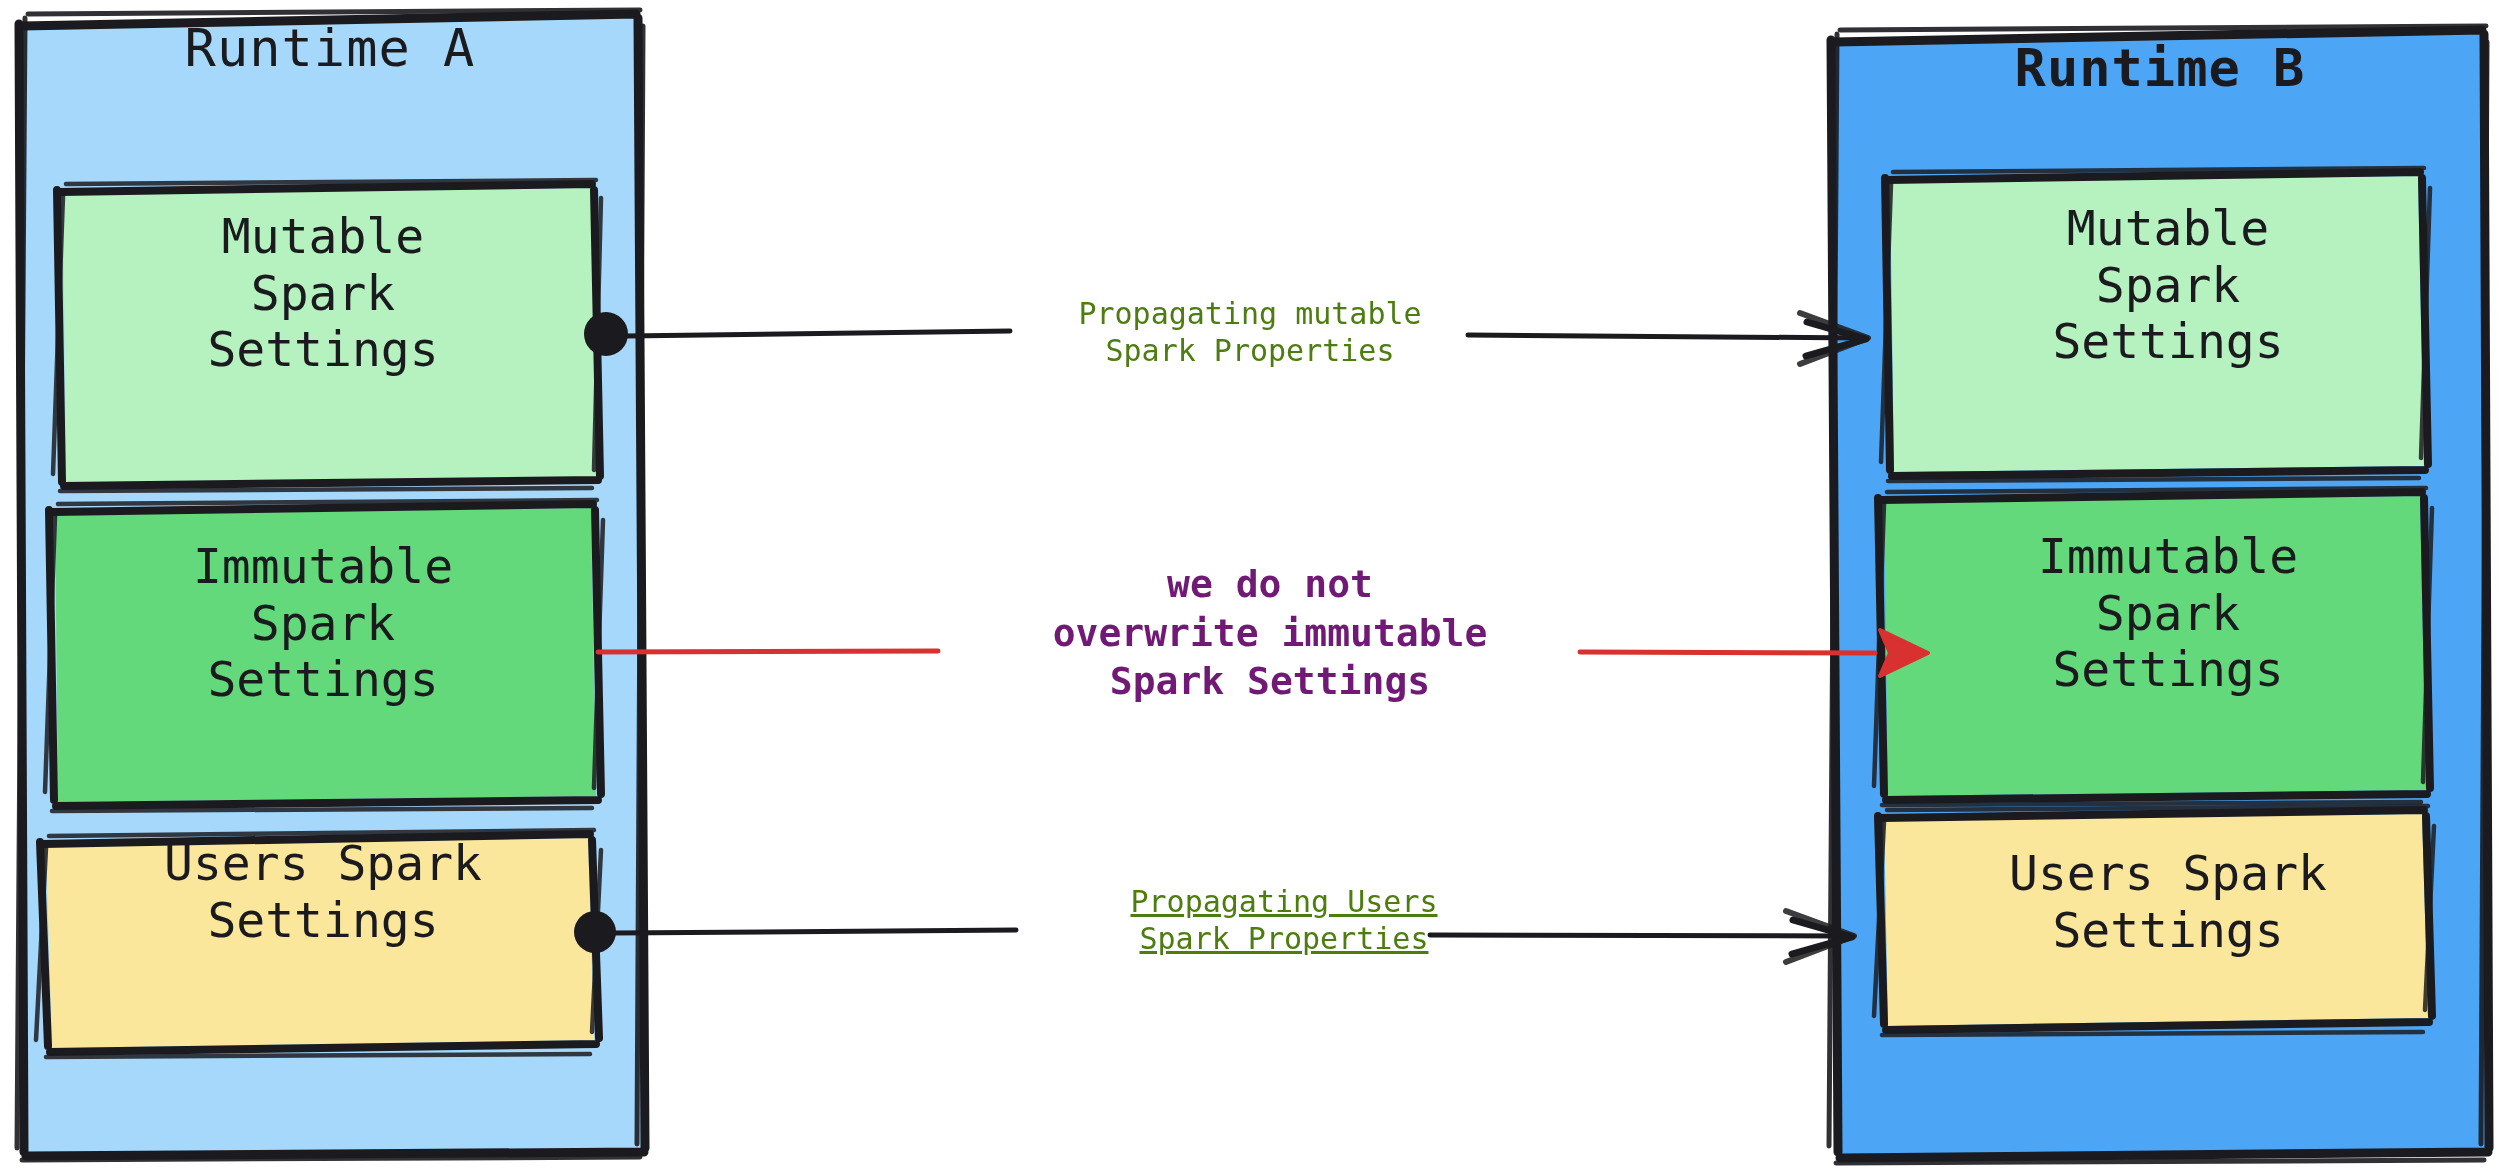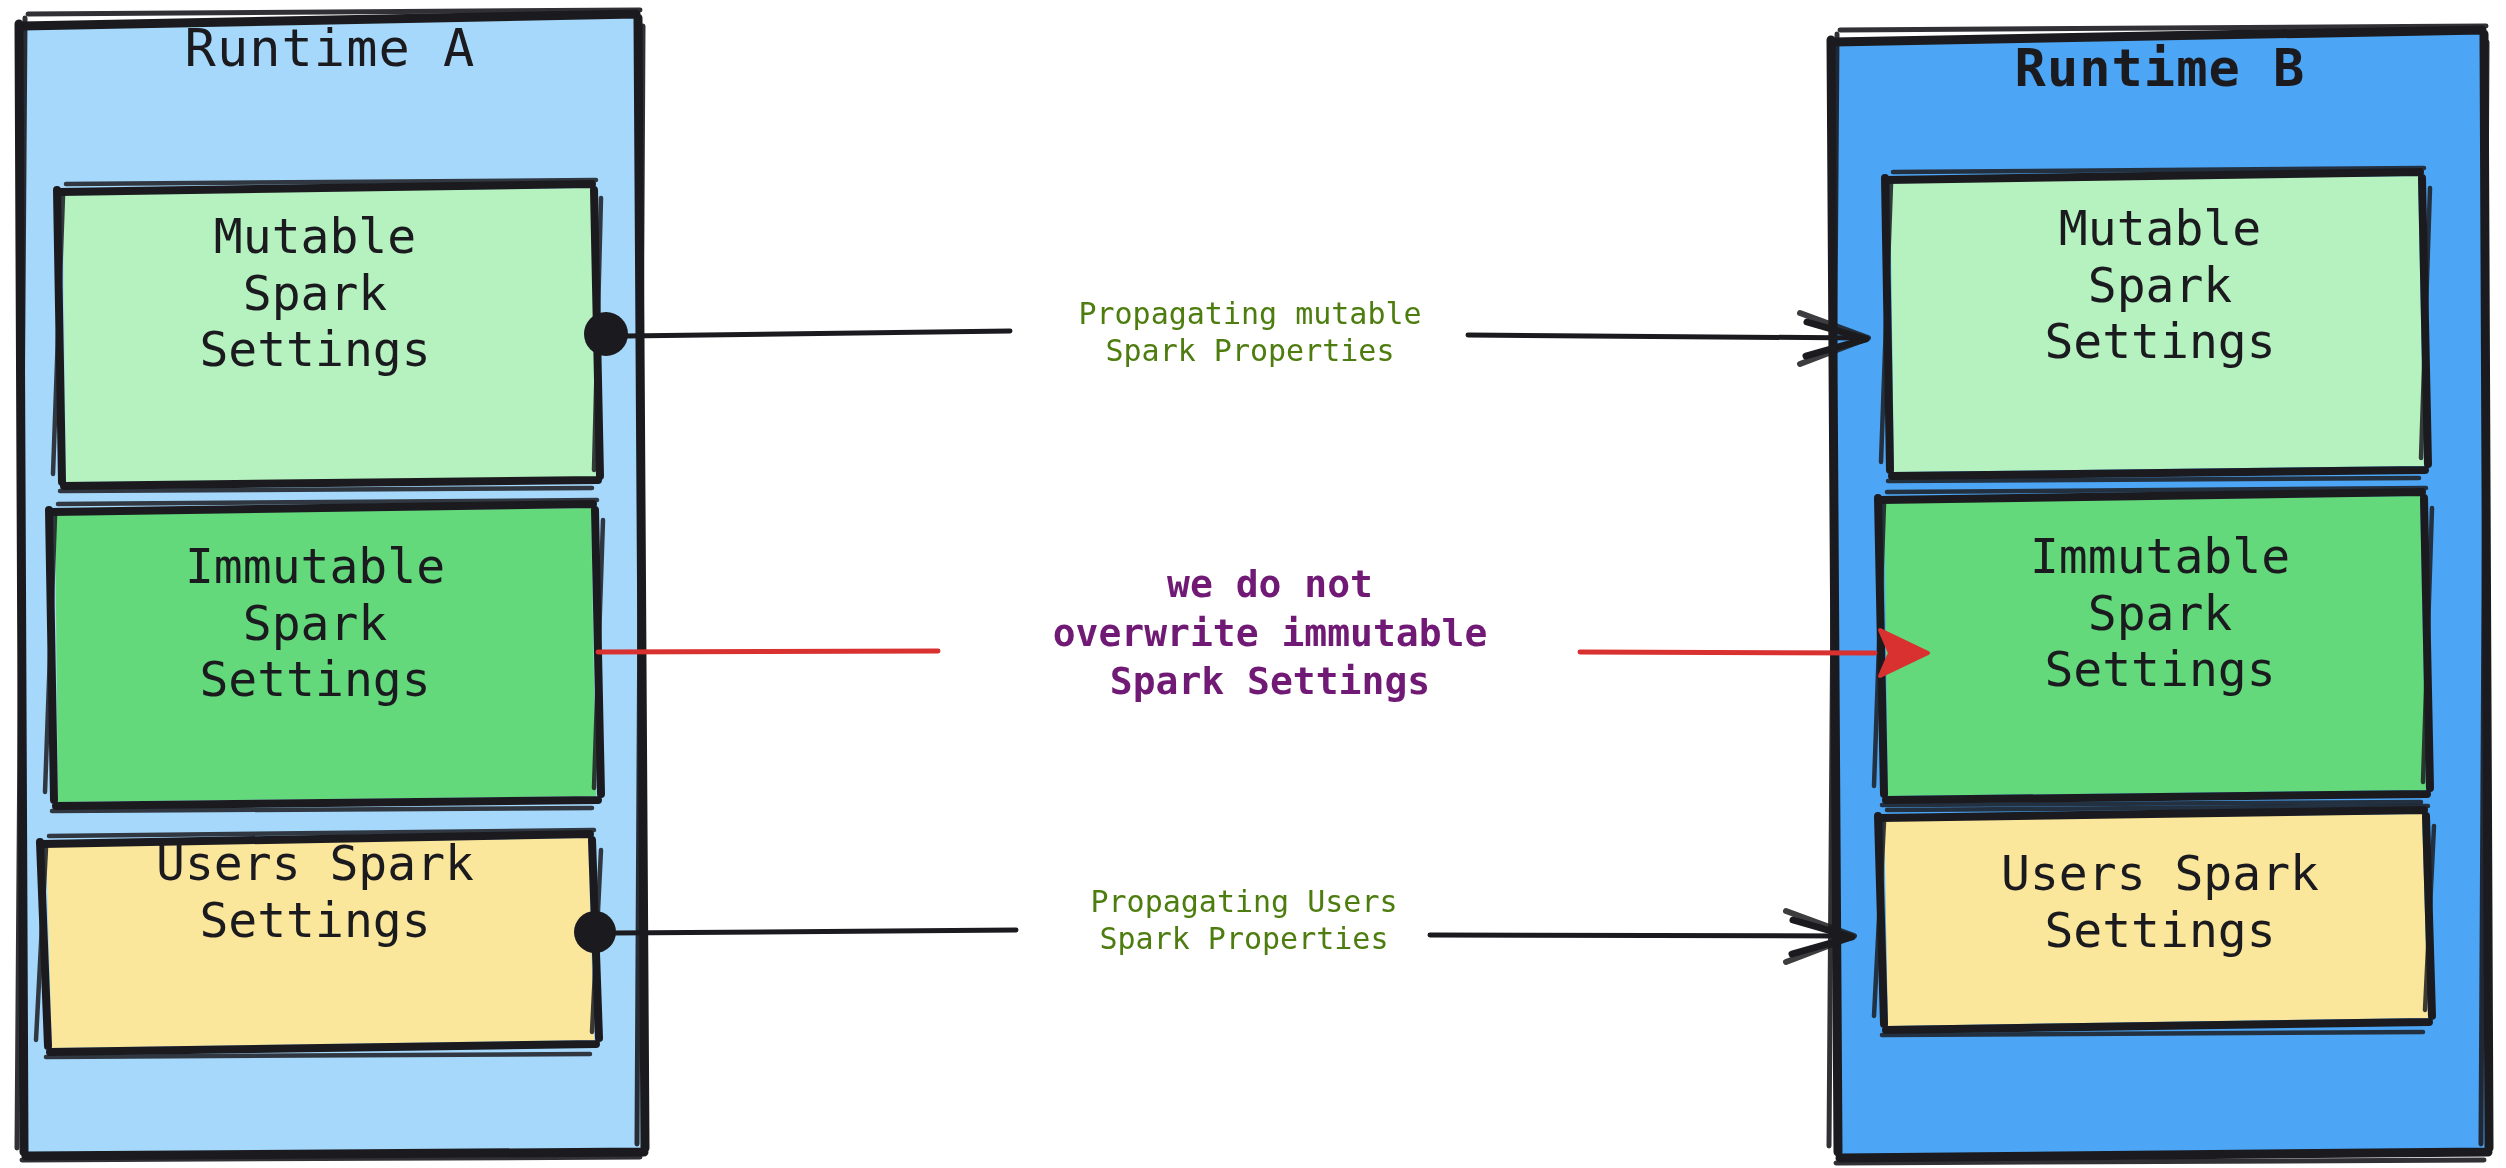--- a/index.html
+++ b/index.html
@@ -35,20 +35,21 @@
   }
 
   .runtime-title {
     font-size: 52px;
     letter-spacing: 1px;
   }
 
   .box-label {
     font-size: 48px;
     letter-spacing: 0px;
+    padding-left: 8px;
   }
 
   .edge-label {
     font-size: 30px;
     color: #4d7c0f;
     line-height: 1.22;
   }
 
   .edge-label-red {
     font-size: 38px;
@@ -64,21 +65,21 @@
   #a-mutable-label   { left: 55px;   top: 208px;  width: 520px; }
   #a-immutable-label { left: 45px;   top: 538px;  width: 540px; }
   #a-users-label     { left: 45px;   top: 835px;  width: 540px; }
 
   #b-mutable-label   { left: 1890px; top: 200px;  width: 540px; }
   #b-immutable-label { left: 1885px; top: 528px;  width: 550px; }
   #b-users-label     { left: 1880px; top: 845px;  width: 560px; }
 
   #lbl-mutable  { left: 950px;  top: 296px;  width: 600px; }
   #lbl-red      { left: 900px;  top: 560px;  width: 740px; }
-  #lbl-users    { left: 944px;  top: 884px;  width: 600px; }
+  #lbl-users    { left: 984px;  top: 884px;  width: 600px; text-decoration: underline; }
 </style>
 </head>
 <body>
 
 <svg id="canvas" viewBox="0 0 2506 1168" xmlns="http://www.w3.org/2000/svg">
 
   <g>
     <path d="M 20,22 L 638,16 L 646,1150 L 24,1154 Z" fill="#a5d8fb"></path>
 
     <path d="M 22,26 L 636,14 M 638,18 L 645,1148 M 644,1152 L 26,1156 M 24,1152 L 19,24" fill="none" stroke="#1b1b1f" stroke-width="9" stroke-linecap="round"></path>

